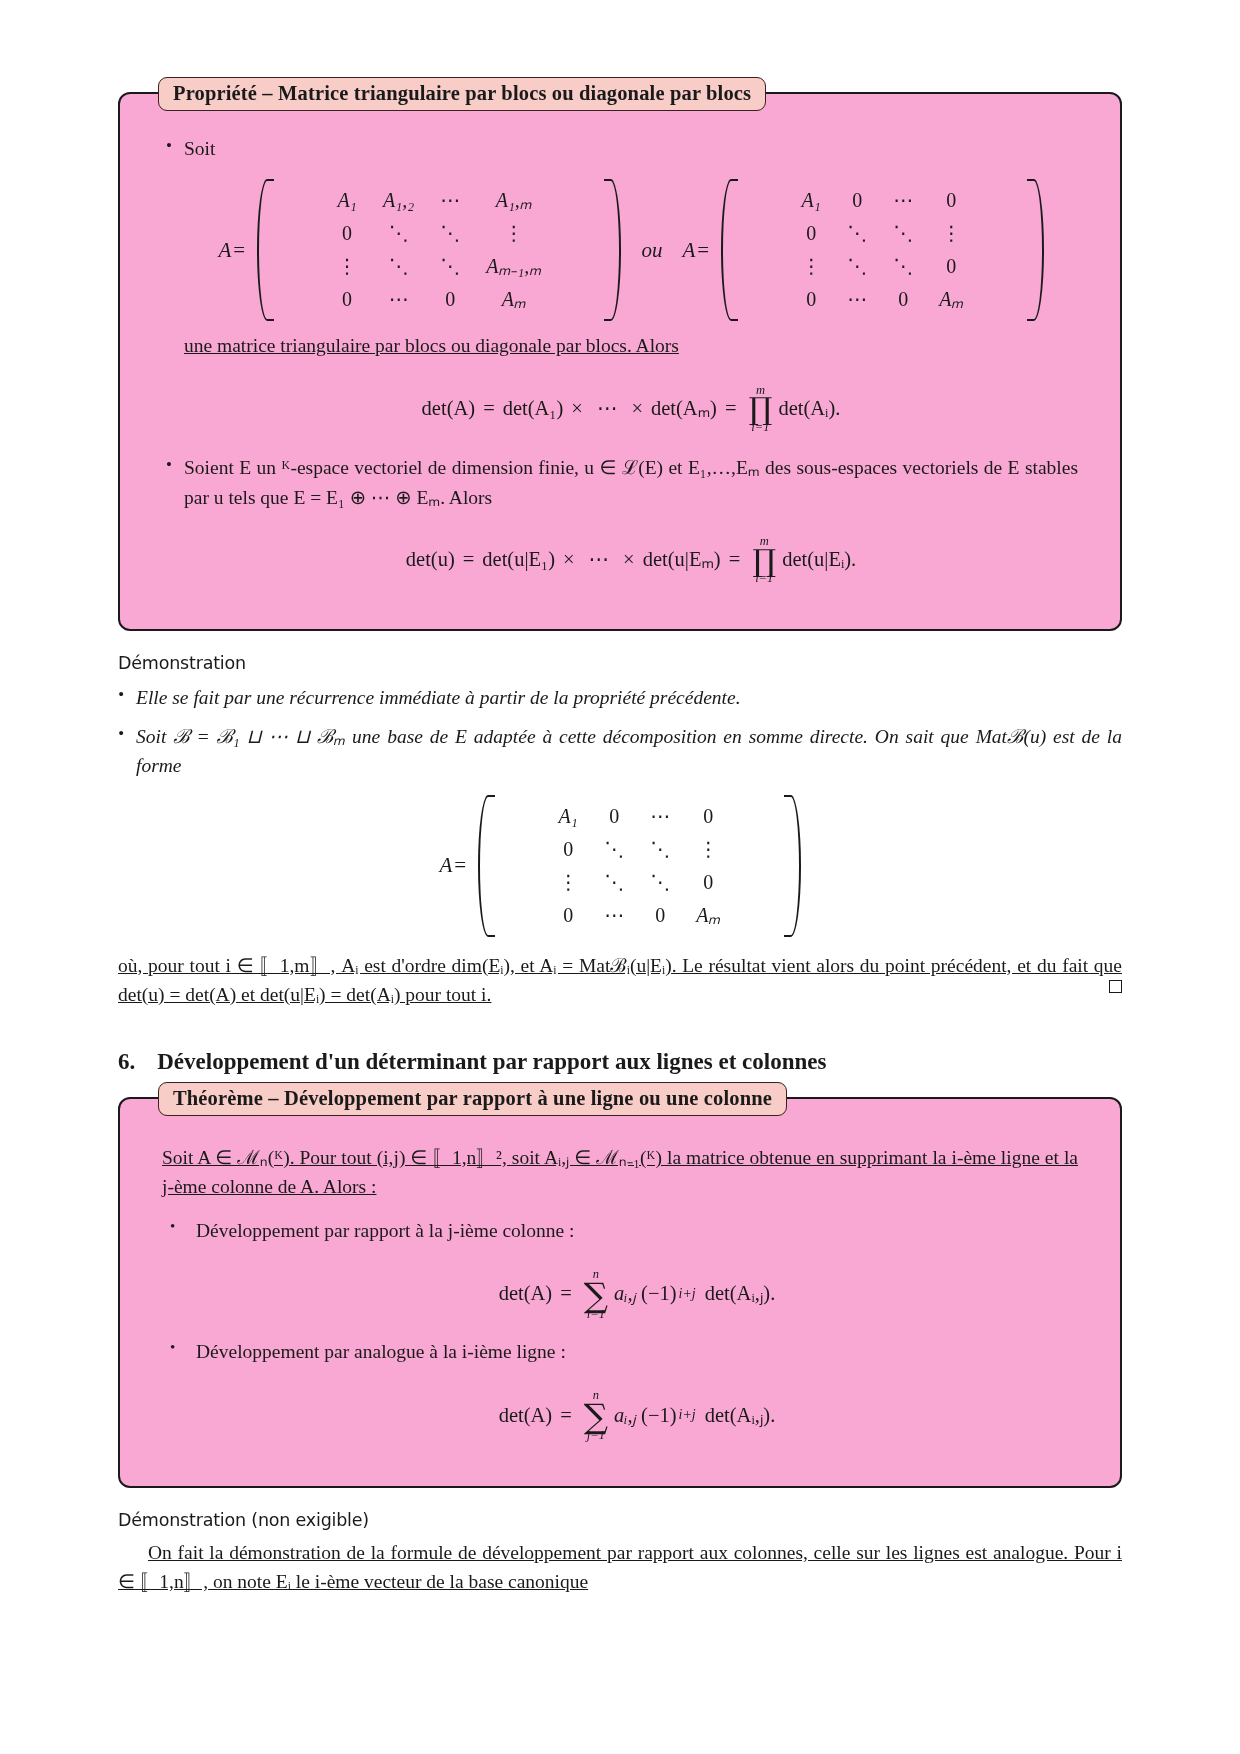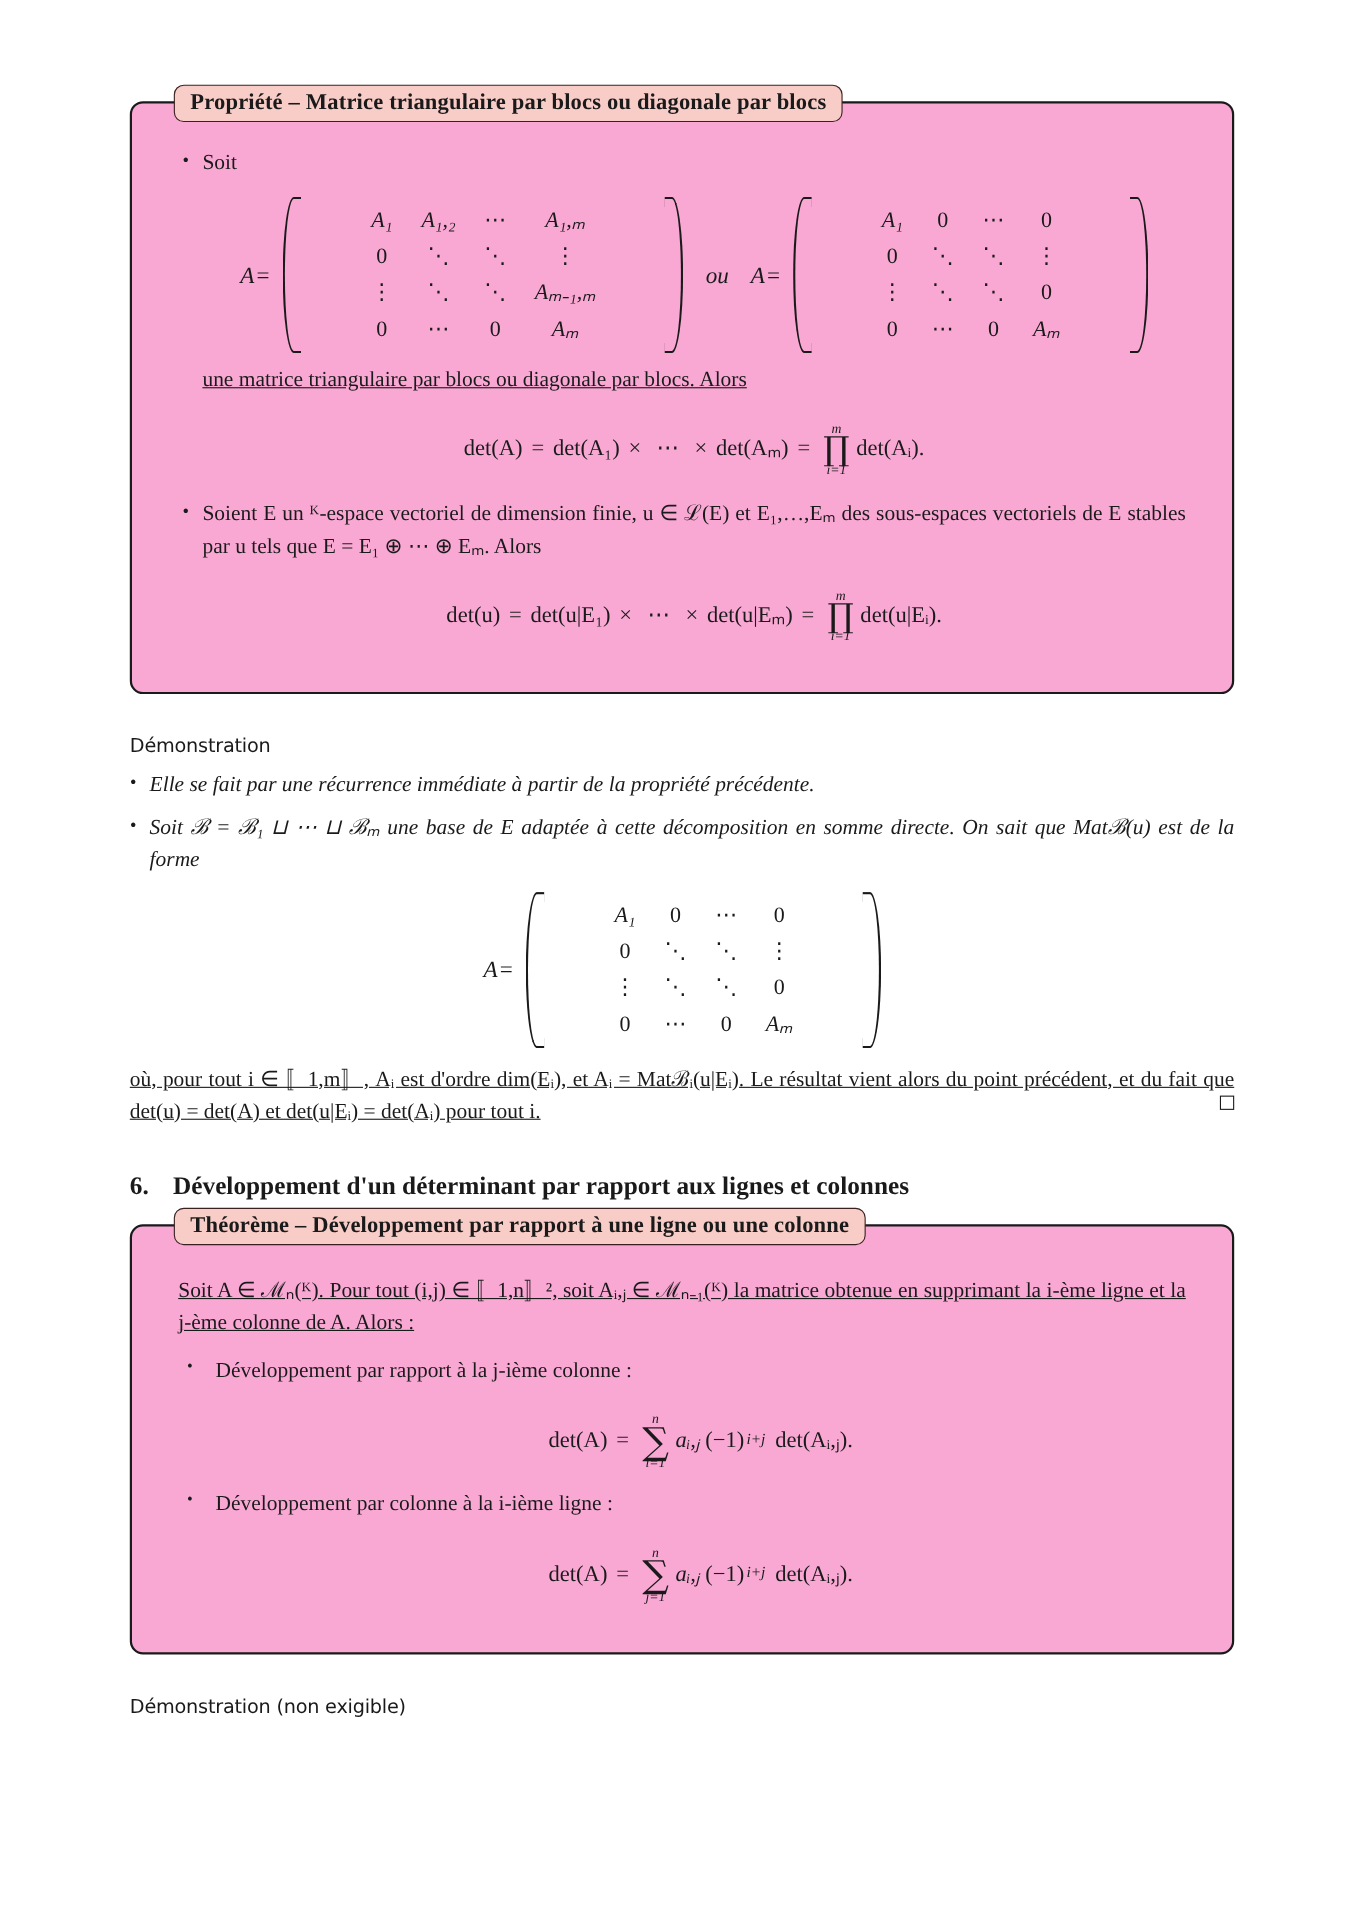--- a/index.html
+++ b/index.html
@@ -91,21 +91,21 @@
   .bigop .lim { font-size:12.5px; font-style:italic; line-height:1.1; }
   .bigop .gl { font-size:34px; font-style:normal; line-height:.78; font-family:"DejaVu Serif", serif;}
   .prod .gl { font-size:30px; }
 
   .para { font-size:19.5px; line-height:1.5; text-align:justify; margin:14px 0 0 0;text-decoration:underline; }
   .para.indent { text-indent:30px; }
 
   .label-sans {
     font-family:"DejaVu Sans", sans-serif;
     font-size:17.5px;
-    margin:38px 0 8px 0;
+    margin:22px 0 8px 0;
     letter-spacing:-.2px;
   }
   .pbullet {
     position:relative; padding-left:18px;
     font-size:19.5px; line-height:1.5; text-align:justify;
     margin:10px 0 0 0;
     font-style:italic;
   }
   .pbullet::before { content:"\2022"; position:absolute; left:0; top:-1px; font-size:17px; }
 
@@ -295,35 +295,36 @@
               <span class="lim">i=1</span>
             </span>
             <span>aᵢ,ⱼ</span>
             <span class="rm" style="padding-left:3px">(−1)</span>
             <sup>i+j</sup>
             <span class="rm" style="padding-left:7px">det(Aᵢ,ⱼ).</span>
           </span>
         </div>
       </li>
       <li style="margin-top:16px">
-        <span>Développement par colonne à la i-ième ligne :</span>
+        <span>Développement par analogue à la i-ième ligne :</span>
         <div class="display">
           <span class="dsp">
             <span class="rm">det(A)</span>
             <span class="op">=</span>
             <span class="bigop">
               <span class="lim">n</span>
               <span class="gl">∑</span>
               <span class="lim">j=1</span>
             </span>
             <span>aᵢ,ⱼ</span>
             <span class="rm" style="padding-left:3px">(−1)</span>
             <sup>i+j</sup>
             <span class="rm" style="padding-left:7px">det(Aᵢ,ⱼ).</span>
           </span>
         </div>
       </li>
     </ul>
   </section>
 
   <div class="label-sans">Démonstration (non exigible)</div>
+  <div class="para indent" style="margin-top:4px">On fait la démonstration de la formule de développement par rapport aux colonnes, celle sur les lignes est analogue. Pour i ∈ 〚1,n〛, on note Eᵢ le i-ème vecteur de la base canonique</div>
 
 </div>
 
 </body></html>

